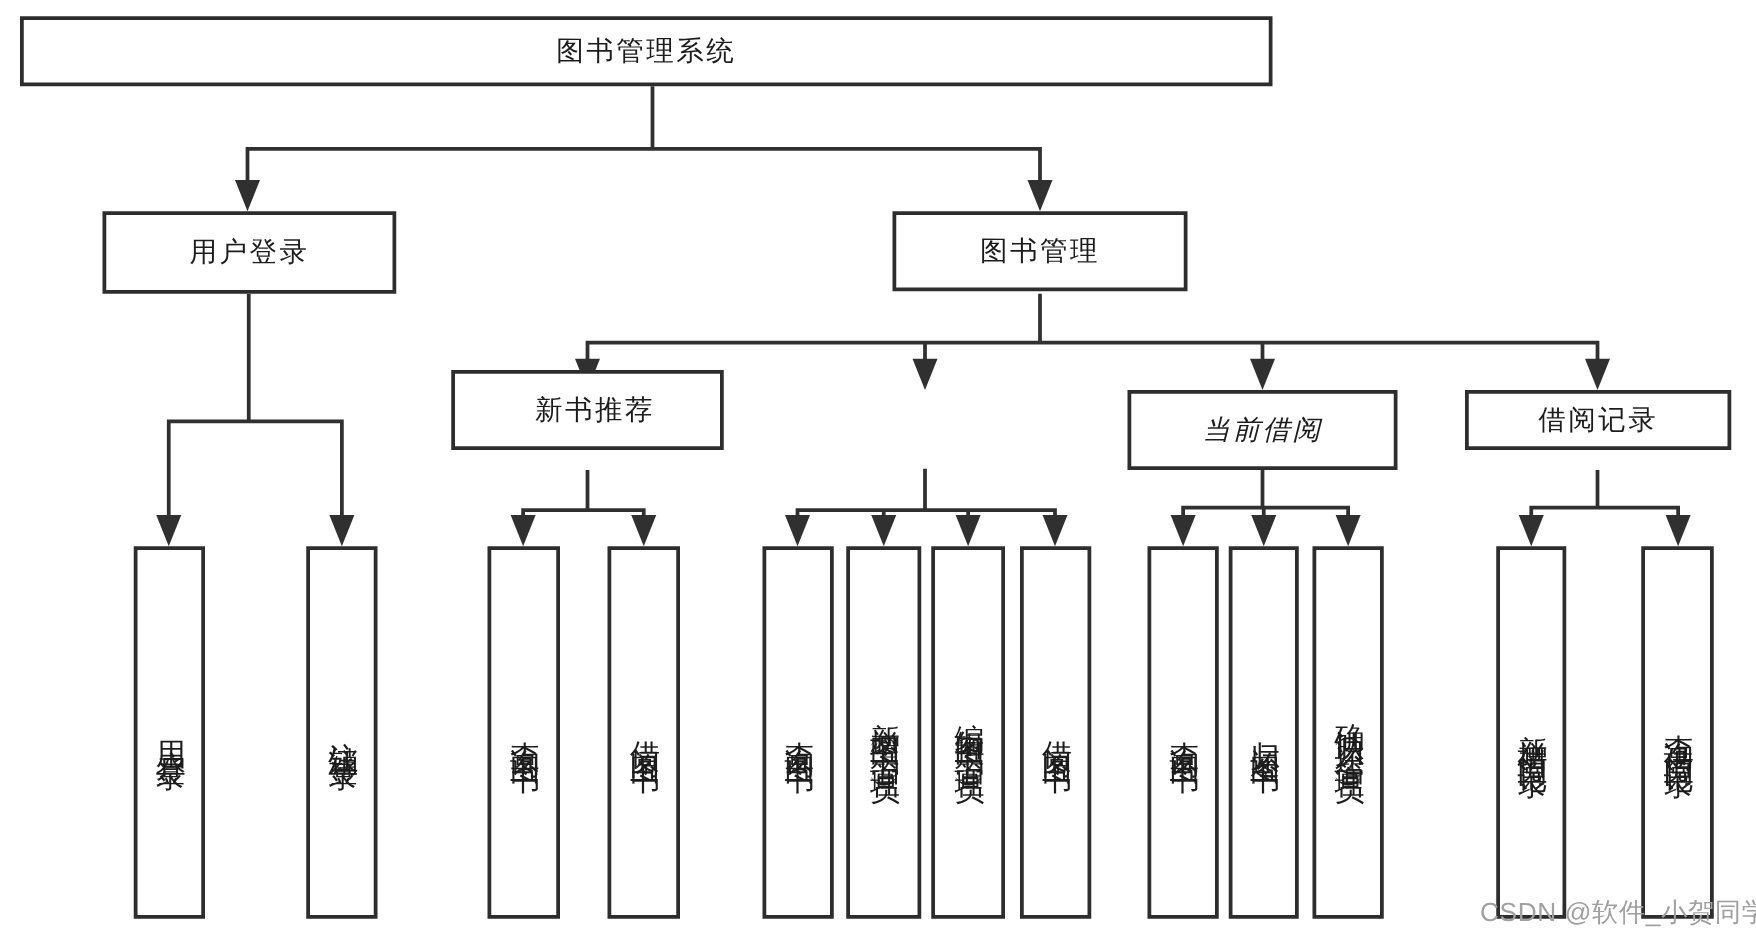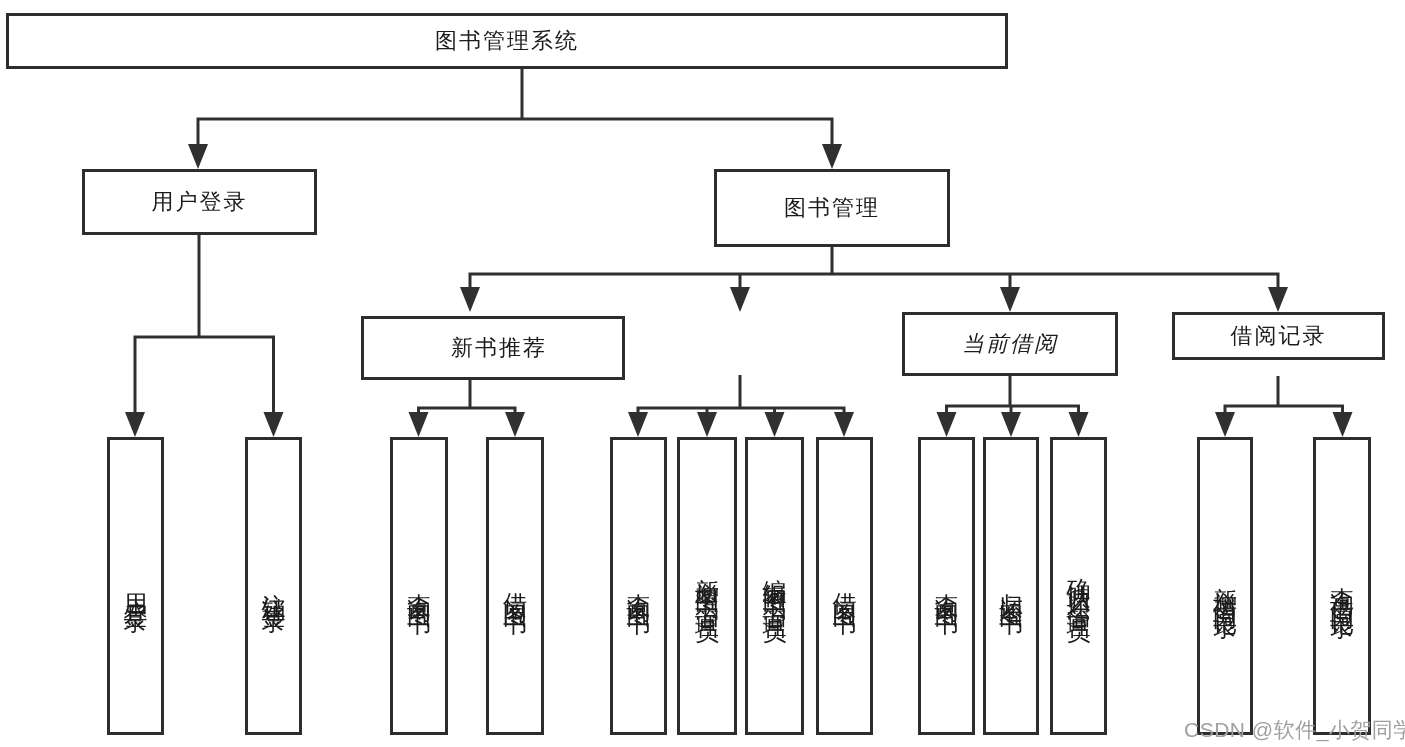--- a/index.html
+++ b/index.html
@@ -25,26 +25,26 @@
   .h-label { font-size: 22px; letter-spacing: 2px; white-space: nowrap; }
   .leaf .v-label {
     writing-mode: vertical-rl;
     text-orientation: mixed;
     font-size: 24px;
     letter-spacing: 6px;
     line-height: 1;
     color: #1c1c1c;
   }
   
-  .n-root   { left: 6px;  top: 13px;  width: 1002px; height: 56px; }
+  .n-root   { left: 16px;  top: 13px;  width: 1002px; height: 56px; }
   
   .n-user   { left: 82px;  top: 169px; width: 235px;  height: 66px; }
-  .n-mgmt   { left: 714px; top: 169px; width: 236px;  height: 78px; }
+  .n-mgmt   { left: 714px; top: 169px; width: 236px;  height: 64px; }
   
-  .n-rec    { left: 361px;  top: 316px; width: 264px; height: 64px; padding-left: 12px; }
+  .n-rec    { left: 361px;  top: 296px; width: 218px; height: 64px; padding-left: 12px; }
   .n-borrow { left: 634px;  top: 312px; width: 213px; height: 64px; }
   .n-cur    { left: 902px;  top: 312px; width: 216px; height: 64px; font-style: italic; }
   .n-record { left: 1172px; top: 312px; width: 213px; height: 48px; }
   
   .leaf { top: 437px; height: 298px; }
   .lf-1  { left: 107px;  width: 57px; }
   .lf-2  { left: 245px;  width: 57px; }
   .lf-3  { left: 390px;  width: 58px; }
   .lf-4  { left: 486px;  width: 58px; }
   .lf-5  { left: 610px;  width: 57px; }

